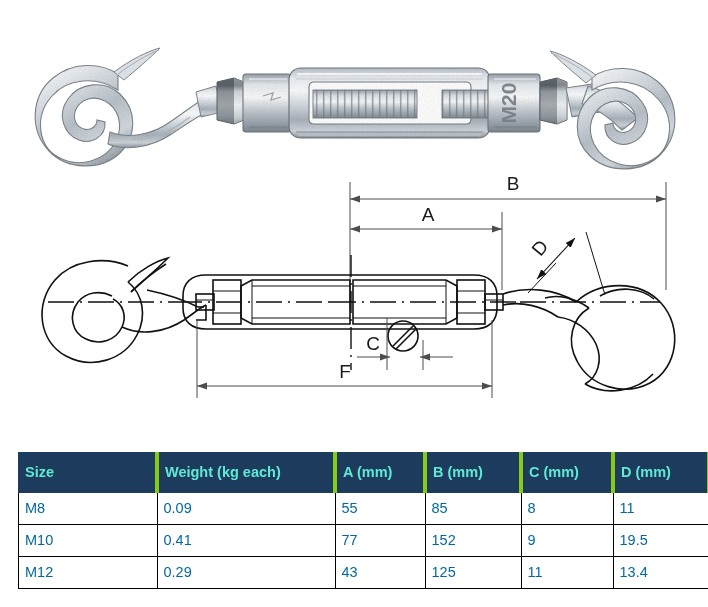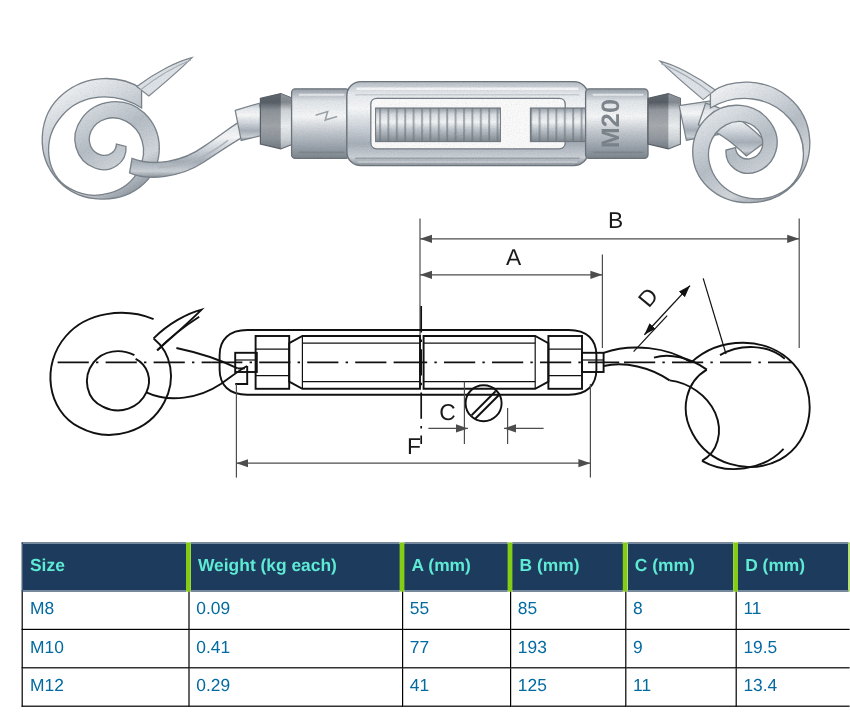--- a/index.html
+++ b/index.html
@@ -453,29 +453,29 @@
           <td>55</td>
           <td>85</td>
           <td>8</td>
           <td>11</td>
           <td>110</td>
         </tr>
         <tr>
           <td>M10</td>
           <td>0.41</td>
           <td>77</td>
-          <td>193</td>
+          <td>152</td>
           <td>9</td>
           <td>19.5</td>
           <td>125</td>
         </tr>
         <tr>
           <td>M12</td>
           <td>0.29</td>
-          <td>41</td>
+          <td>43</td>
           <td>125</td>
           <td>11</td>
           <td>13.4</td>
           <td>125</td>
         </tr>
       </tbody>
     </table>
   </div>
 
 </div>

